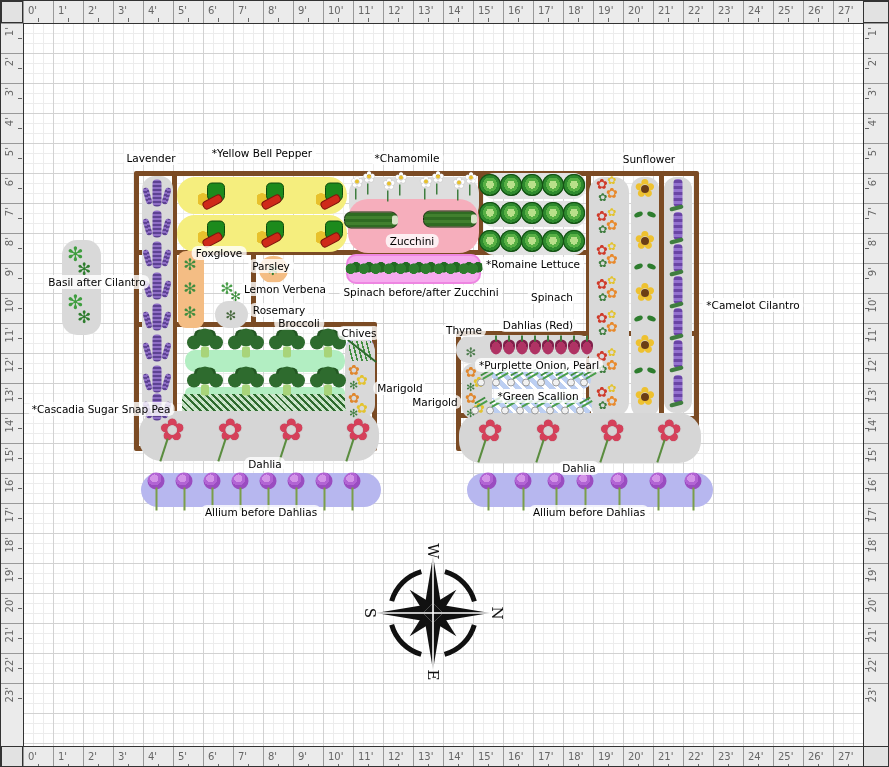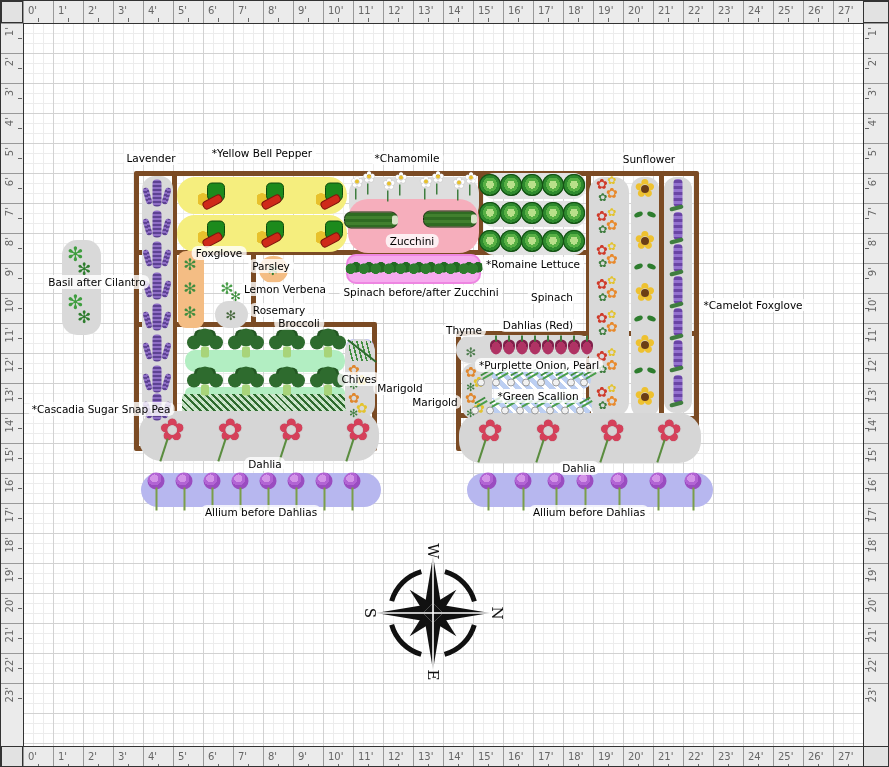--- a/index.html
+++ b/index.html
@@ -527,22 +527,22 @@
       <div class="glabel" style="left: 96px; top: 281px;">Basil after Cilantro</div>
       <div class="glabel" style="left: 218px; top: 252px;">Foxglove</div>
       <div class="glabel" style="left: 270px; top: 265px;">Parsley</div>
       <div class="glabel" style="left: 260px; top: 288px; margin-left: 24px;">Lemon Verbena</div>
       <div class="glabel" style="left: 278px; top: 309px;">Rosemary</div>
       <div class="glabel" style="left: 298px; top: 322px;">Broccoli</div>
       <div class="glabel" style="left: 411px; top: 240px;">Zucchini</div>
       <div class="glabel" style="left: 532px; top: 263px;">*Romaine Lettuce</div>
       <div class="glabel" style="left: 420px; top: 291px;">Spinach before/after Zucchini</div>
       <div class="glabel" style="left: 551px; top: 296px;">Spinach</div>
-      <div class="glabel" style="left: 752px; top: 304px;">*Camelot Foxglove</div>
-      <div class="glabel" style="left: 358px; top: 332px; margin-top: 46px;">Chives</div>
+      <div class="glabel" style="left: 752px; top: 304px;">*Camelot Cilantro</div>
+      <div class="glabel" style="left: 358px; top: 332px;">Chives</div>
       <div class="glabel" style="left: 463px; top: 329px;">Thyme</div>
       <div class="glabel" style="left: 537px; top: 324px;">Dahlias (Red)</div>
       <div class="glabel" style="left: 538px; top: 364px;">*Purplette Onion, Pearl</div>
       <div class="glabel" style="left: 537px; top: 395px;">*Green Scallion</div>
       <div class="glabel" style="left: 399px; top: 387px;">Marigold</div>
       <div class="glabel" style="left: 434px; top: 401px;">Marigold</div>
       <div class="glabel" style="left: 100px; top: 408px;">*Cascadia Sugar Snap Pea</div>
       <div class="glabel" style="left: 264px; top: 463px;">Dahlia</div>
       <div class="glabel" style="left: 578px; top: 467px;">Dahlia</div>
       <div class="glabel" style="left: 260px; top: 511px;">Allium before Dahlias</div>

